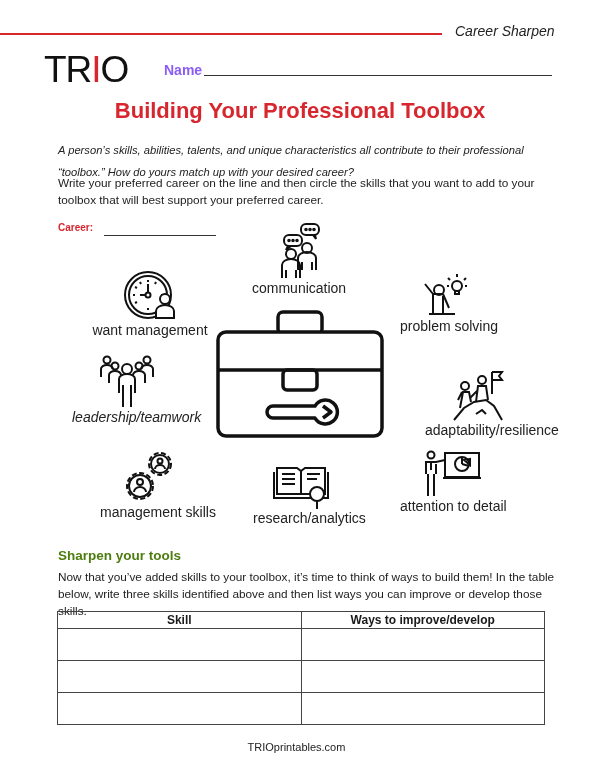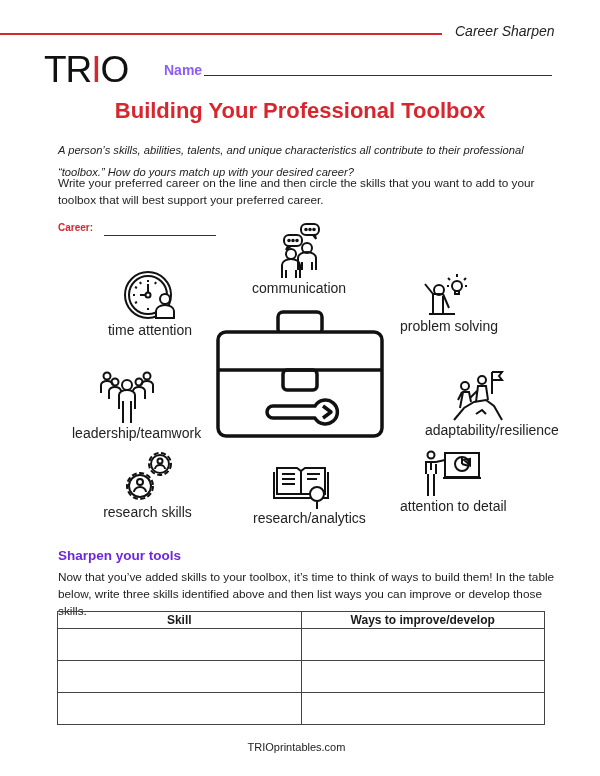--- a/index.html
+++ b/index.html
@@ -13,21 +13,21 @@
   #name-label { left:164px; top:62px; font-size:14px; font-weight:bold; color:#8b5cf6; }
   #name-line { left:204px; top:75px; width:348px; height:1px; background:#333; }
   #title { left:0; width:600px; top:98px; text-align:center; font-size:22px; font-weight:bold; color:#d7262e; }
   #intro { left:58px; top:139px; width:490px; font-size:11.2px; font-style:italic; line-height:22px; color:#222; }
   #instructions { left:58px; top:175px; width:500px; font-size:11.8px; line-height:17px; color:#222; }
   #career-label { left:58px; top:222px; font-size:10px; font-weight:bold; color:#d7262e; }
   #career-line { left:104px; top:235px; width:112px; height:1px; background:#333; }
   .skill { position:absolute; text-align:center; }
   .skill svg { display:block; margin:0 auto; }
   .skill .lbl { font-size:14px; color:#222; white-space:nowrap; }
-  #sharpen-title { left:58px; top:548px; font-size:13.5px; font-weight:bold; color:#6d28d9; }
+  #sharpen-title { left:58px; top:548px; font-size:13.5px; font-weight:bold; color:#4d7c0f; }
   #sharpen-text { left:58px; top:569px; width:500px; font-size:11.8px; line-height:17px; color:#222; }
   #skills-table { left:57px; top:611px; width:488px; border-collapse:collapse; }
   #skills-table th, #skills-table td { border:1.3px solid #444; }
   #skills-table th { height:16px; font-size:12px; font-weight:bold; padding:0; }
   #skills-table td { height:29px; }
   #footer { left:0; width:593px; top:741px; text-align:center; font-size:11px; color:#222; }
 </style>
 </head>
 <body>
 
@@ -81,35 +81,35 @@
   <svg width="60" height="52" viewBox="0 0 60 52" fill="none" stroke="#111" stroke-width="2">
     <circle cx="28" cy="25" r="23"></circle>
       <circle cx="28" cy="25" r="19"></circle>
     <path d="M28 10 v2 M28 38 v2 M13 25 h2 M41 25 h2 M20 12 l1 2 M36 12 l-1 2 M15 17 l2 1 M15 33 l2 -1"></path>
     <path d="M28 14 v9"></path>
       <circle cx="28" cy="25" r="2.5"></circle>
       <path d="M26 25 h-6"></path>
     <circle cx="45" cy="29" r="5" fill="#fff"></circle>
       <path d="M36 48 v-7 a9 6 0 0 1 18 0 v7 z" fill="#fff"></path>
   </svg>
-  <div class="lbl">time attention</div>
+  <div class="lbl">want management</div>
 </div>
 
 <div class="skill" style="left:400px;top:270px;width:90px;">
   <svg width="56" height="48" viewBox="0 0 56 48" fill="none" stroke="#111" stroke-width="2">
     <circle cx="40" cy="16" r="5"></circle>
       <path d="M38 21 h4 v3 h-4 z M40 4 v3 M31 8 l2 2 M49 8 l-2 2 M30 16 h2 M48 16 h2"></path>
     <circle cx="22" cy="20" r="5"></circle>
       <path d="M8 14 l8 10 v20 M26 24 l6 14 M16 24 h10 M26 26 v18"></path>
     <path d="M12 44 h26"></path>
   </svg>
   <div class="lbl">problem solving</div>
 </div>
 
-<div class="skill" style="left:72px;top:371px;width:110px;">
+<div class="skill" style="left:72px;top:355px;width:110px;font-style:italic;">
   <svg width="60" height="54" viewBox="0 0 60 54" fill="none" stroke="#111" stroke-width="2">
     <circle cx="10" cy="5" r="3.5"></circle>
       <path d="M4 22 v-8 a6 4 0 0 1 12 0"></path>
     <circle cx="50" cy="5" r="3.5"></circle>
       <path d="M44 14 a6 4 0 0 1 12 0 v8"></path>
     <circle cx="18" cy="11" r="3.5"></circle>
       <path d="M12 28 v-8 a6 4 0 0 1 12 0"></path>
     <circle cx="42" cy="11" r="3.5"></circle>
       <path d="M36 20 a6 4 0 0 1 12 0 v8"></path>
     <circle cx="30" cy="14" r="5"></circle>
@@ -134,21 +134,21 @@
   <svg width="60" height="56" viewBox="0 0 60 56" fill="none" stroke="#111" stroke-width="2">
     <circle cx="42" cy="16" r="11" stroke-dasharray="5 2.5"></circle>
       <circle cx="42" cy="16" r="9"></circle>
     <circle cx="42" cy="13" r="2.5"></circle>
       <path d="M37 21 a5 4 0 0 1 10 0"></path>
     <circle cx="22" cy="38" r="13" stroke-dasharray="5 2.5"></circle>
       <circle cx="22" cy="38" r="11"></circle>
     <circle cx="22" cy="34" r="3"></circle>
       <path d="M16 44 a6 5 0 0 1 12 0"></path>
   </svg>
-  <div class="lbl">research skills</div>
+  <div class="lbl">management skills</div>
 </div>
 
 <div class="skill" style="left:253px;top:464px;width:95px;">
   <svg width="60" height="46" viewBox="0 0 60 46" fill="none" stroke="#111" stroke-width="2">
     <path d="M6 4 h20 l4 3 l4 -3 h20 v26 h-48 z M30 7 v23"></path>
     <path d="M3 8 v26 h54 v-26"></path>
     <path d="M11 10 h13 M11 15 h13 M11 20 h13 M36 10 h13 M36 15 h10"></path>
     <circle cx="46" cy="30" r="7" fill="#fff"></circle>
       <path d="M46 37 v8"></path>
   </svg>

